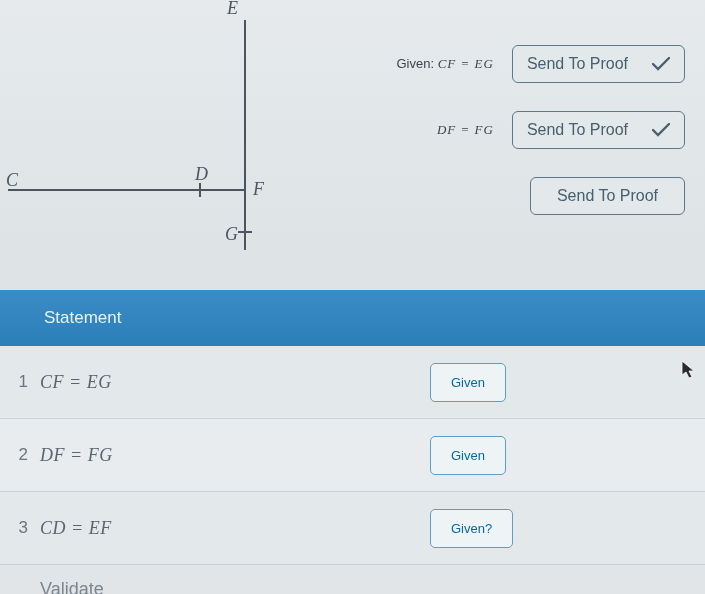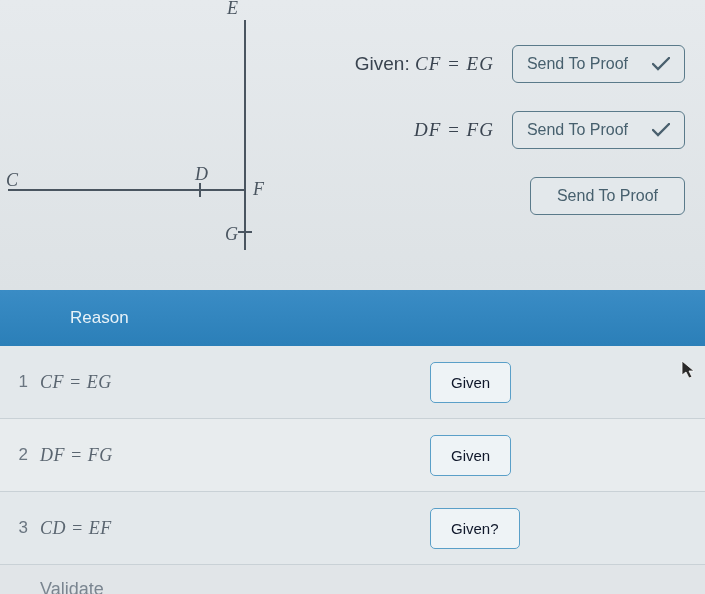--- a/index.html
+++ b/index.html
@@ -36,21 +36,21 @@
     padding-top: 45px;
   }
   .given-row {
     display: flex;
     align-items: center;
     justify-content: flex-end;
     margin-bottom: 28px;
     gap: 18px;
   }
   .given-text {
-    font-size: 19px;
+    font-size: 13px;
     color: #3a4450;
     font-family: -apple-system, "Segoe UI", Arial, sans-serif;
   }
   .math {
     font-family: "Times New Roman", serif;
     font-style: italic;
     letter-spacing: 1px;
   }
   .send-btn {
     border: 1.5px solid #5a7a8a;
@@ -110,23 +110,23 @@
     letter-spacing: 0.5px;
   }
   .td-reason {
     flex: 1;
     padding-left: 10px;
   }
   .reason-btn {
     border: 1.5px solid #5a9fc8;
     border-radius: 5px;
     background: #eef3f6;
-    color: #0f172a;
+    color: #0369a1;
     padding: 11px 20px;
-    font-size: 15px;
+    font-size: 13px;
     cursor: pointer;
     display: inline-block;
   }
   .validate-row {
     padding: 14px 0 0 40px;
     color: #7a8590;
     font-size: 18px;
   }
   .cursor-icon {
     position: absolute;
@@ -191,21 +191,21 @@
       <button class="send-btn">
         <span>Send To Proof</span>
       </button>
     </div>
   </div>
 </div>
 
 <div class="table-area">
   <div class="thead">
     <div class="th-num"></div>
-    <div class="th-reason">Reason</div>
+    <div class="th-stmt">Statement</div>
   </div>
 
   <div class="trow">
     <div class="td-num">1</div>
     <div class="td-stmt">CF = EG</div>
     <div class="td-reason">
       <span class="reason-btn">Given</span>
     </div>
   </div>
   <div class="trow">

